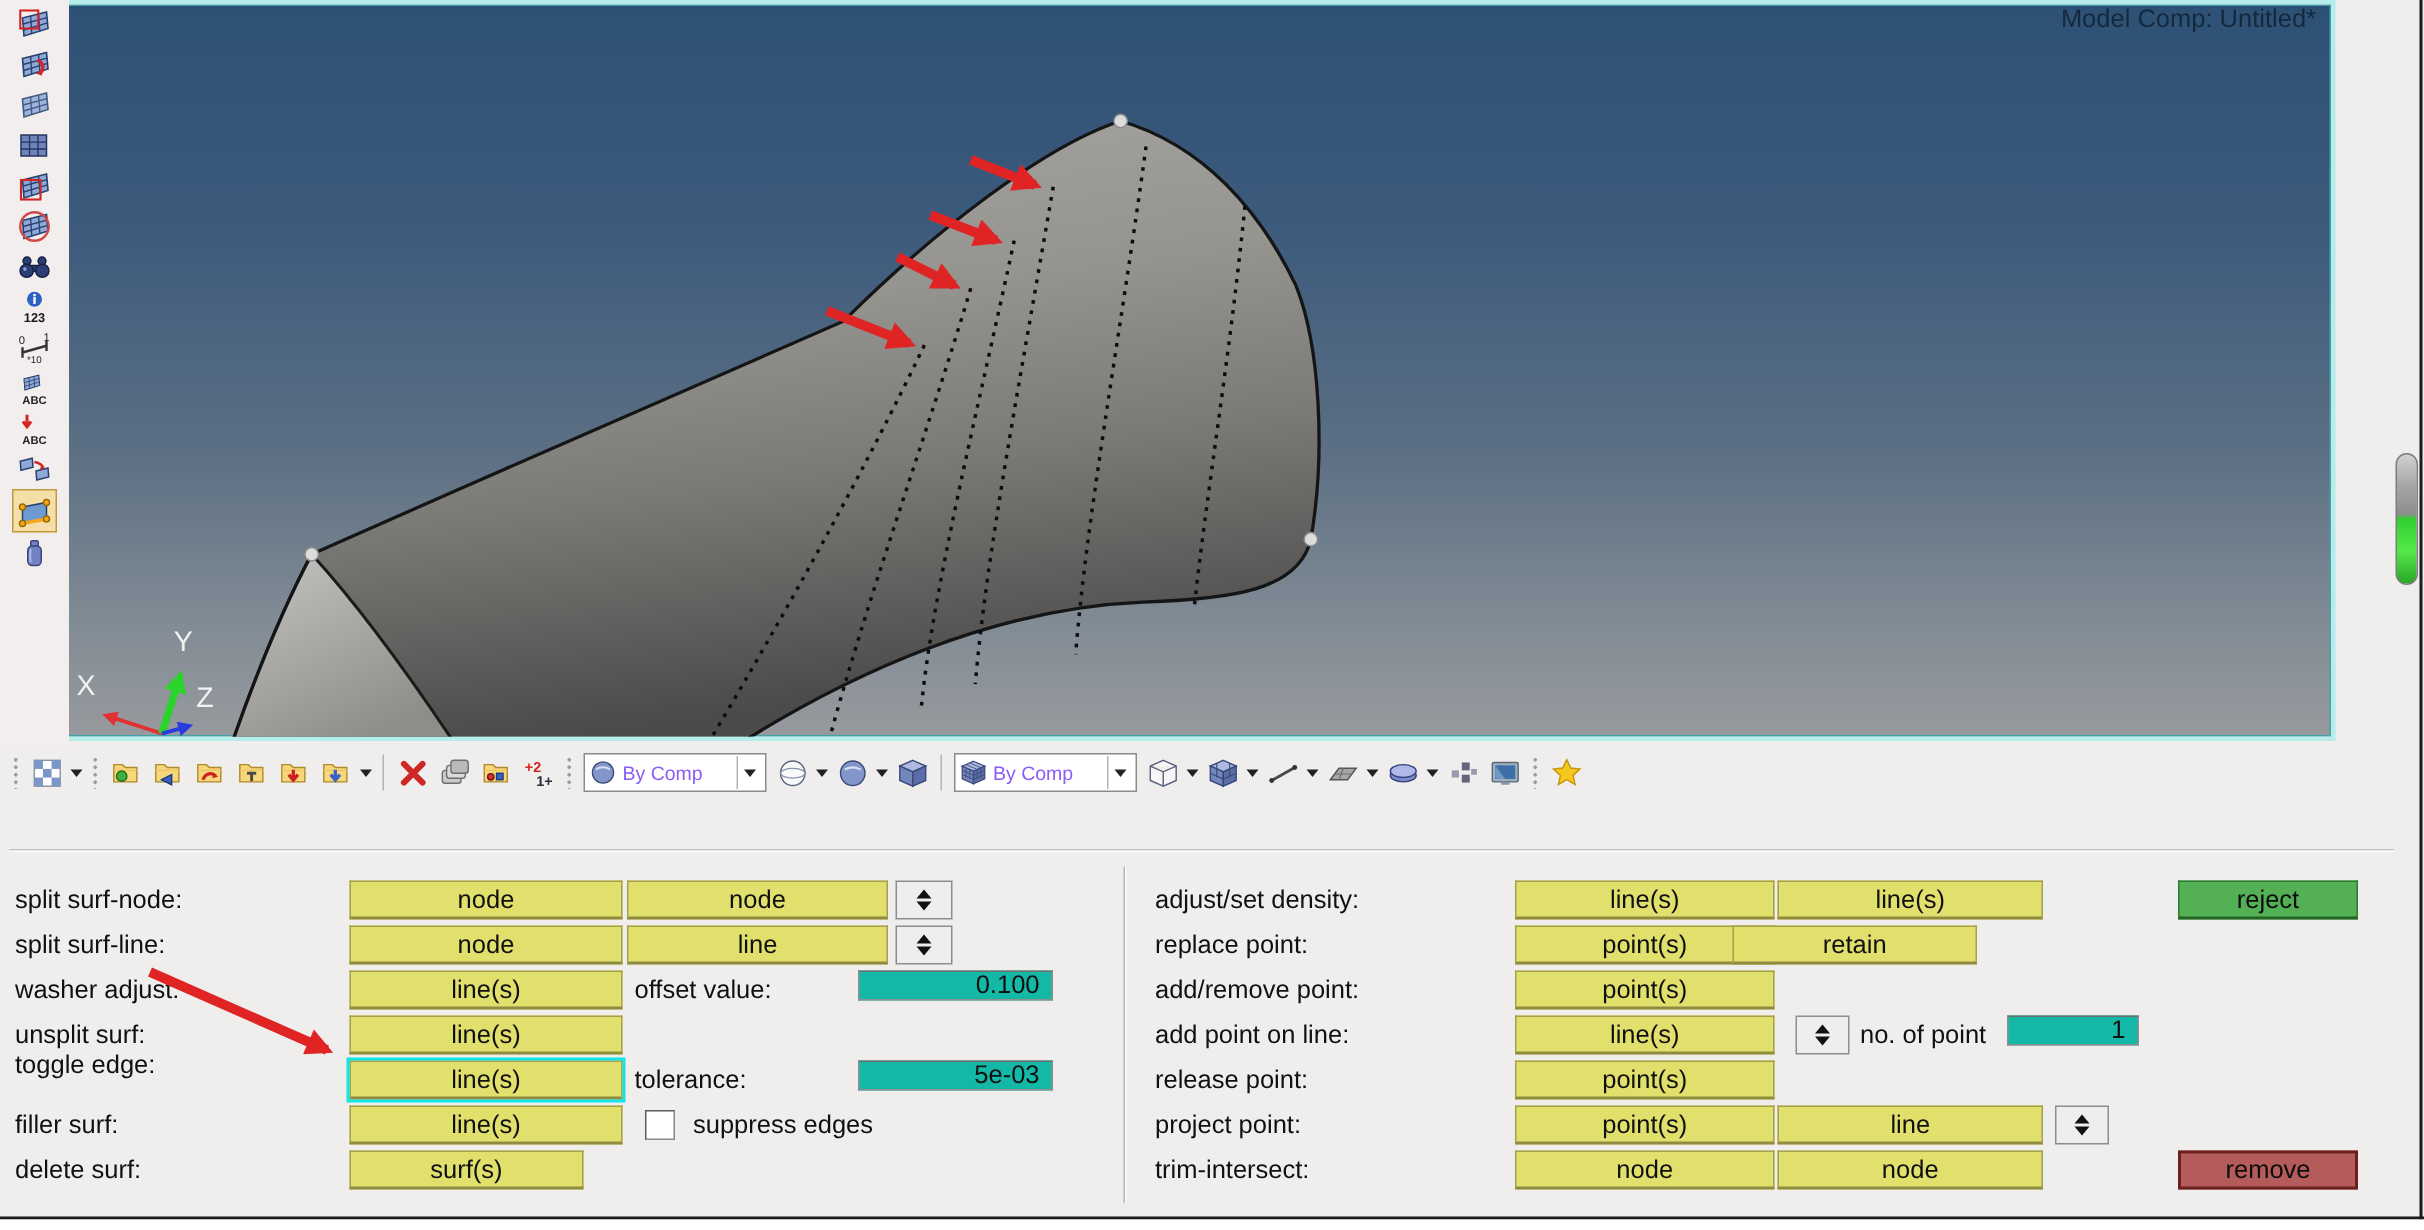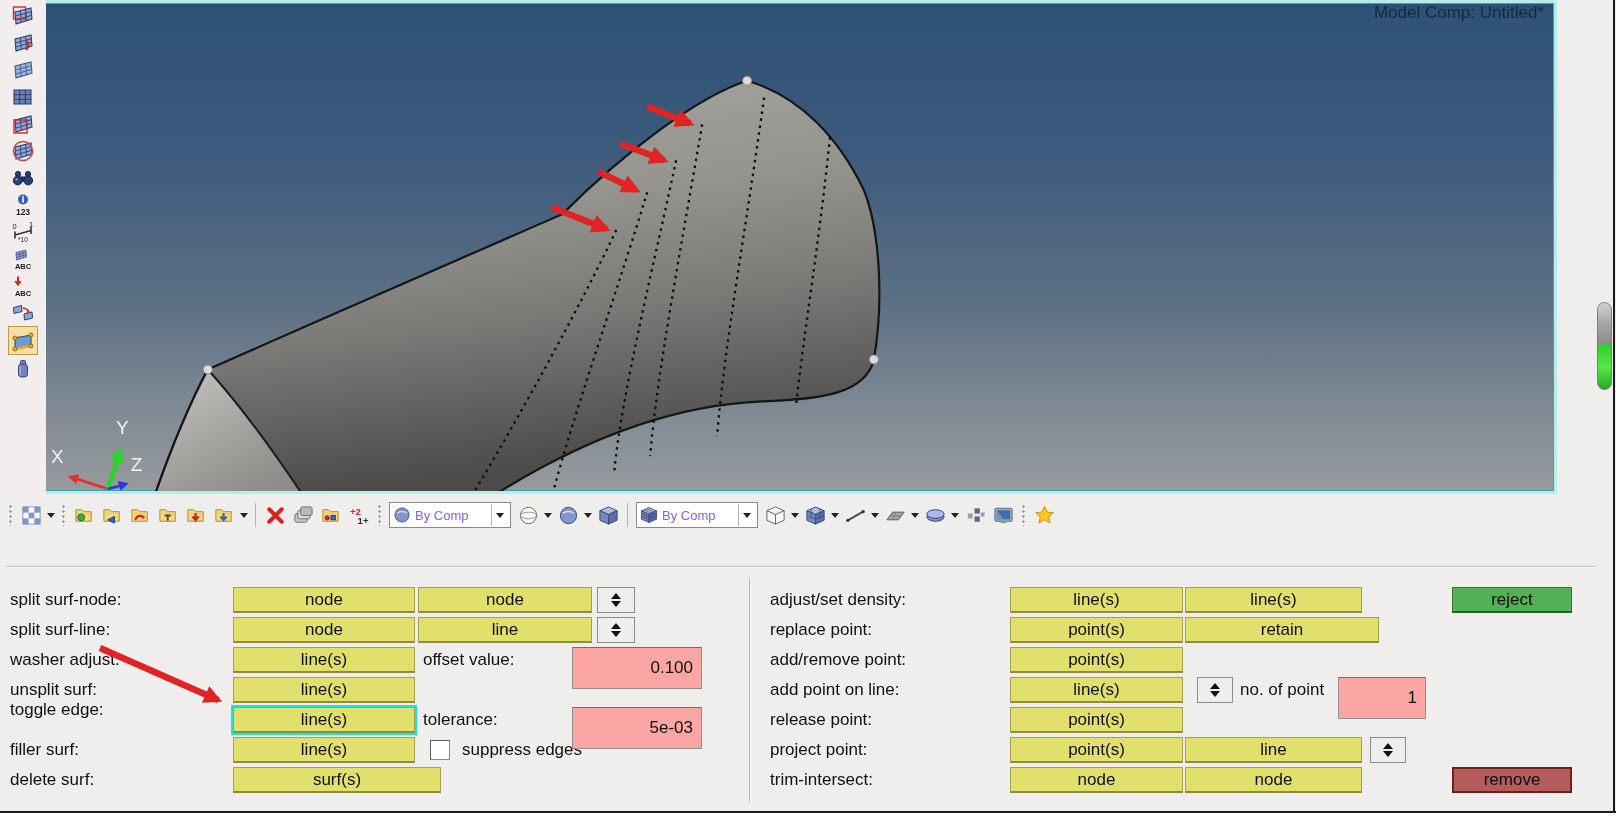--- a/index.html
+++ b/index.html
@@ -33,21 +33,21 @@
   
   #panel{position:absolute;left:0;top:533px;width:1613px;height:278px;background:#f0eded;z-index:3;}
   .groove-h{position:absolute;left:6px;top:566px;width:1590px;height:0;border-top:1px solid #c2bfbf;border-bottom:1px solid #fbfafa;z-index:4;}
   .groove-v{position:absolute;left:749px;top:578px;width:0;height:224px;border-left:1px solid #b5b2b2;border-right:1px solid #fbfafa;z-index:4;}
   .lab{position:absolute;font-size:17px;color:#101010;white-space:nowrap;z-index:5;}
   .ybtn{position:absolute;height:26px;background:#e2e06d;border:1px solid #a3a050;border-bottom:2px solid #8f8c42;box-sizing:border-box;display:flex;align-items:center;justify-content:center;font-size:17px;color:#101010;cursor:pointer;z-index:5;}
   .ybtn.hl{outline:2px solid #10e6e6;}
   .tglbox{position:absolute;width:38px;height:26px;background:#efeeee;border:1px solid #8d8d8d;box-sizing:border-box;display:flex;flex-direction:column;align-items:center;justify-content:center;cursor:pointer;z-index:5;}
   .tri-up{width:0;height:0;border-left:5px solid transparent;border-right:5px solid transparent;border-bottom:6px solid #111;margin-bottom:2px;}
   .tri-dn{width:0;height:0;border-left:5px solid transparent;border-right:5px solid transparent;border-top:6px solid #111;}
-  .field{position:absolute;height:42px;background:#fca5a5;border:1px solid #8f8f8f;border-top-color:#6f6f6f;box-sizing:border-box;font-size:17px;color:#101010;display:flex;align-items:center;justify-content:flex-end;padding-right:8px;cursor:text;z-index:6;}
+  .field{position:absolute;height:20px;background:#14b8a6;border:1px solid #8f8f8f;border-top-color:#6f6f6f;box-sizing:border-box;font-size:17px;color:#101010;display:flex;align-items:center;justify-content:flex-end;padding-right:8px;cursor:text;z-index:6;}
   .cb{position:absolute;width:20px;height:20px;background:#fff;border:1px solid #8a8a8a;border-top-color:#5d5d5d;border-left-color:#5d5d5d;box-sizing:border-box;cursor:pointer;z-index:5;}
   .gbtn{position:absolute;width:120px;height:26px;box-sizing:border-box;display:flex;align-items:center;justify-content:center;font-size:17px;color:#0c0c0c;cursor:pointer;z-index:5;}
   #rejectBtn{background:#54b054;border:1px solid #2f7a2f;border-bottom:2px solid #256425;}
   #returnBtn{background:#b45b5b;border:2px solid #6d2020;}
   #parrow{position:absolute;left:0;top:533px;width:1613px;height:278px;pointer-events:none;z-index:7;}
   #wm{position:absolute;left:1268px;top:698px;font-size:44px;font-weight:bold;letter-spacing:2px;color:rgba(255,255,255,0.92);text-shadow:2px 3px 3px rgba(125,125,125,0.9),-1px -1px 2px rgba(170,170,170,0.6);z-index:40;white-space:nowrap;}
   text.g{font-family:"Liberation Sans",sans-serif;}
 </style>
 </head>
 <body>
@@ -459,29 +459,29 @@
   <div class="ybtn hl" style="left:233px;top:707px;width:182px">line(s)</div>
   <div class="lab" style="left:423px;top:710px">tolerance:</div>
   <div class="field" style="left:572px;top:707px;width:130px">5e-03</div>
 
   <div class="lab" style="left:10px;top:740px">filler surf:</div>
   <div class="ybtn" style="left:233px;top:737px;width:182px">line(s)</div>
   <div class="cb" style="left:430px;top:740px"></div>
   <div class="lab" style="left:462px;top:740px">suppress edges</div>
 
   <div class="lab" style="left:10px;top:770px">delete surf:</div>
-  <div class="ybtn" style="left:233px;top:767px;width:208px">surf(s)</div>
+  <div class="ybtn" style="left:233px;top:767px;width:156px">surf(s)</div>
 
   <div class="lab" style="left:770px;top:590px">adjust/set density:</div>
   <div class="ybtn" style="left:1010px;top:587px;width:173px">line(s)</div>
   <div class="ybtn" style="left:1185px;top:587px;width:177px">line(s)</div>
 
   <div class="lab" style="left:770px;top:620px">replace point:</div>
   <div class="ybtn" style="left:1010px;top:617px;width:173px">point(s)</div>
-  <div class="ybtn" style="left:1185px;top:617px;width:194px">retain</div>
+  <div class="ybtn" style="left:1155px;top:617px;width:163px">retain</div>
 
   <div class="lab" style="left:770px;top:650px">add/remove point:</div>
   <div class="ybtn" style="left:1010px;top:647px;width:173px">point(s)</div>
 
   <div class="lab" style="left:770px;top:680px">add point on line:</div>
   <div class="ybtn" style="left:1010px;top:677px;width:173px">line(s)</div>
   <div class="tglbox" style="left:1197px;top:677px;width:36px">
       <span class="tri-up"></span>
       <span class="tri-dn"></span>
     </div>

